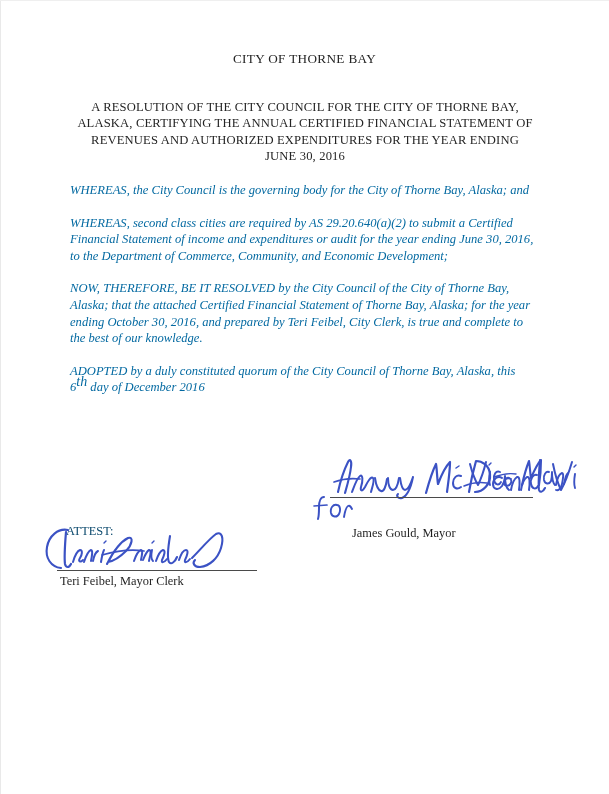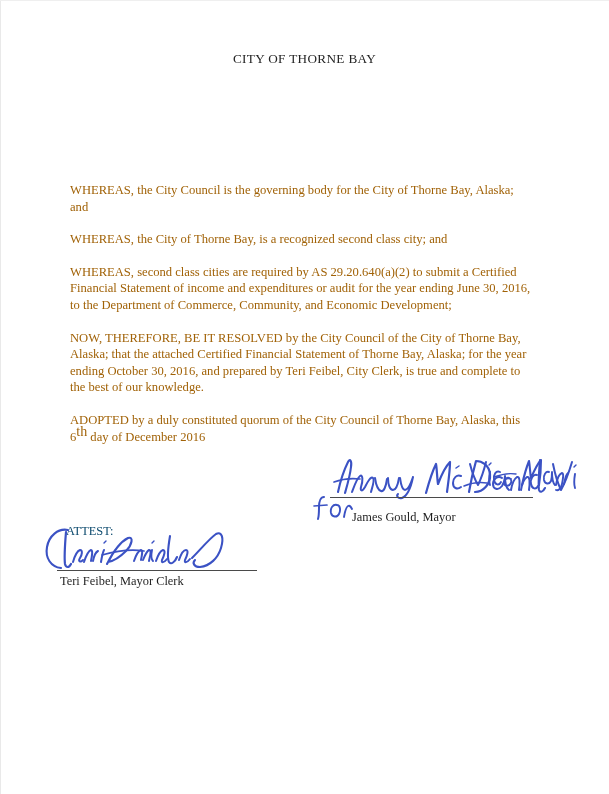--- a/index.html
+++ b/index.html
@@ -65,23 +65,24 @@
   
   .body-block {
     position: absolute;
     left: 70px;
     top: 182px;
     width: 465px;
   }
   .para {
     font-size: 12.6px;
     line-height: 16.6px;
-    color: #a16207;
+    color: #0369a1;
     margin: 0 0 16px 0;
     text-align: left;
+    font-style: italic;
   }
   .para.tight { margin-bottom: 15px; }
   sup {
     font-size: 14px;
     vertical-align: super;
     line-height: 0;
   }
 
   
   .sig-line {
@@ -104,21 +105,21 @@
   }
 
   
   #mayor-sig-line {
     left: 330px;
     top: 497px;
     width: 203px;
   }
   #mayor-sig-caption {
     left: 352px;
-    top: 510px;
+    top: 526px;
   }
   
   #clerk-sig-line {
     left: 57px;
     top: 570px;
     width: 200px;
   }
   #clerk-sig-caption {
     left: 60px;
     top: 574px;
@@ -142,24 +143,29 @@
 
 <div id="page">
 
   <div id="scan-edge-left"></div>
   <div id="scan-edge-top"></div>
 
   <div class="title-block">
     <div class="title-line">CITY OF THORNE BAY</div>
   </div>
 
+  <div class="subject-block">
+    <div class="subject-line">A RESOLUTION OF THE CITY COUNCIL FOR THE CITY OF THORNE BAY,</div>
+    <div class="subject-line">ALASKA, CERTIFYING THE ANNUAL CERTIFIED FINANCIAL STATEMENT OF</div>
+    <div class="subject-line">REVENUES AND AUTHORIZED EXPENDITURES FOR THE YEAR ENDING</div>
+    <div class="subject-line">JUNE 30, 2016</div>
+  </div>
 
   <div class="body-block">
     <p class="para">WHEREAS, the City Council is the governing body for the City of Thorne Bay, Alaska; and</p>
-    <p class="para">WHEREAS, the City of Thorne Bay, is a recognized second class city; and</p>
     <p class="para">WHEREAS, second class cities are required by AS 29.20.640(a)(2) to submit a Certified Financial Statement of income and expenditures or audit for the year ending June 30, 2016, to the Department of Commerce, Community, and Economic Development;</p>
     <p class="para">NOW, THEREFORE, BE IT RESOLVED by the City Council of the City of Thorne Bay, Alaska; that the attached Certified Financial Statement of Thorne Bay, Alaska; for the year ending October 30, 2016, and prepared by Teri Feibel, City Clerk, is true and complete to the best of our knowledge.</p>
     <p class="para tight"><span>ADOPTED by a duly constituted quorum of the City Council of Thorne Bay, Alaska, this 6</span><sup>th</sup><span> day of December 2016</span></p>
   </div>
 
   <svg class="ink" id="mayor-signature-ink" width="250" height="48" viewBox="0 0 250 48">
     <g fill="none" stroke="#3b52c4" stroke-linecap="round" stroke-linejoin="round">
 
       <path d="M8 40 C11 26, 15 16, 18 10 C20 6, 22 9, 21 15 C20 24, 17 34, 15 41" stroke-width="2.1"></path>
       <path d="M4 30 C12 27, 22 26, 30 27" stroke-width="1.7"></path>

